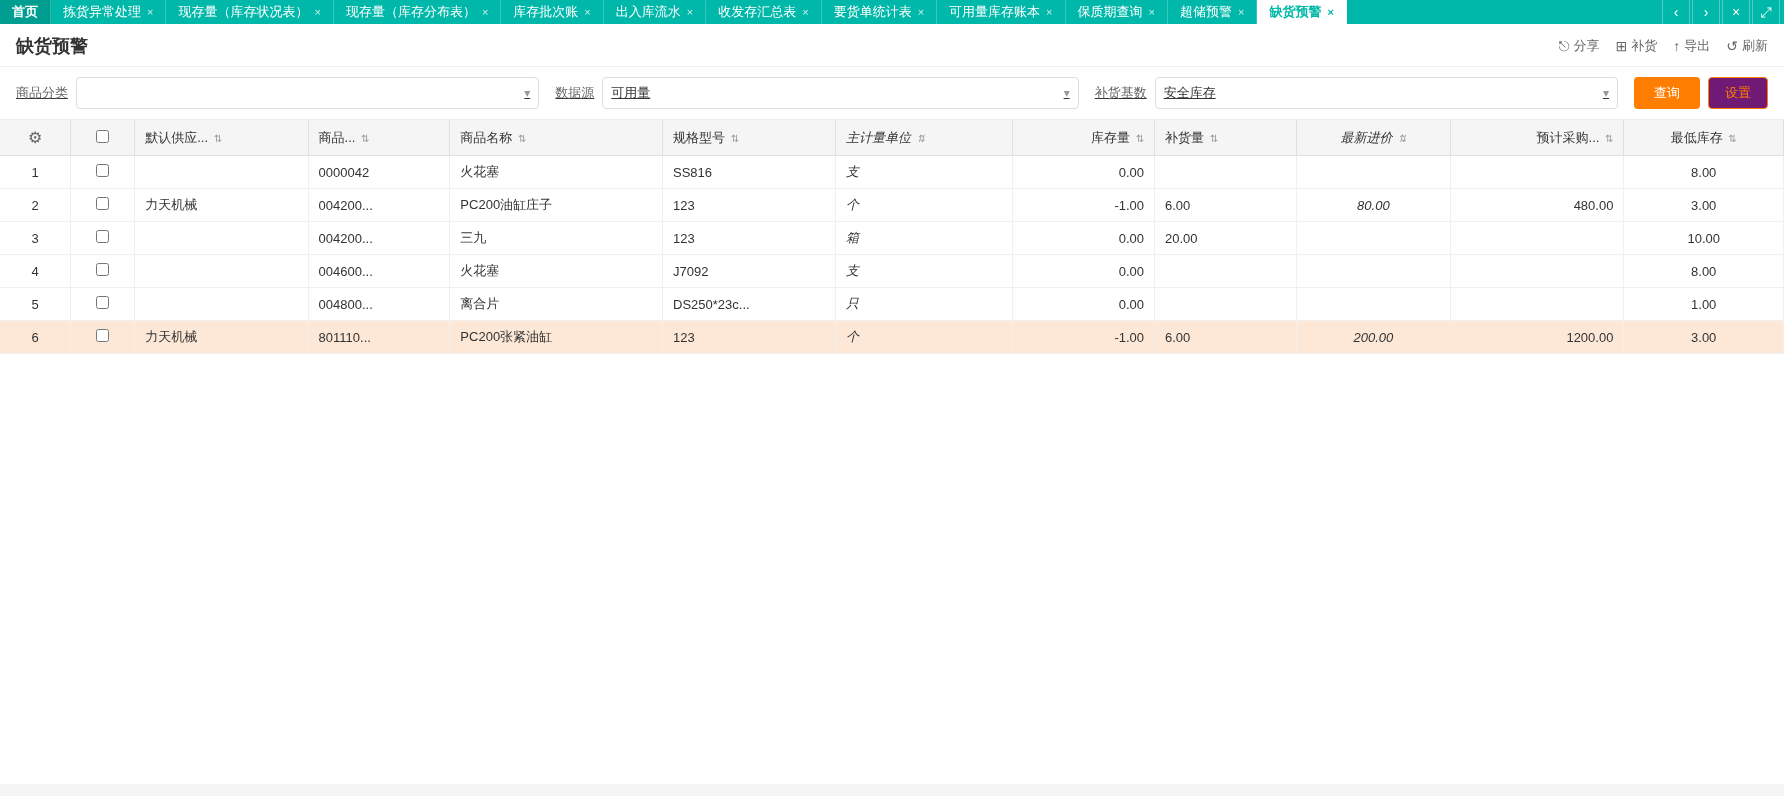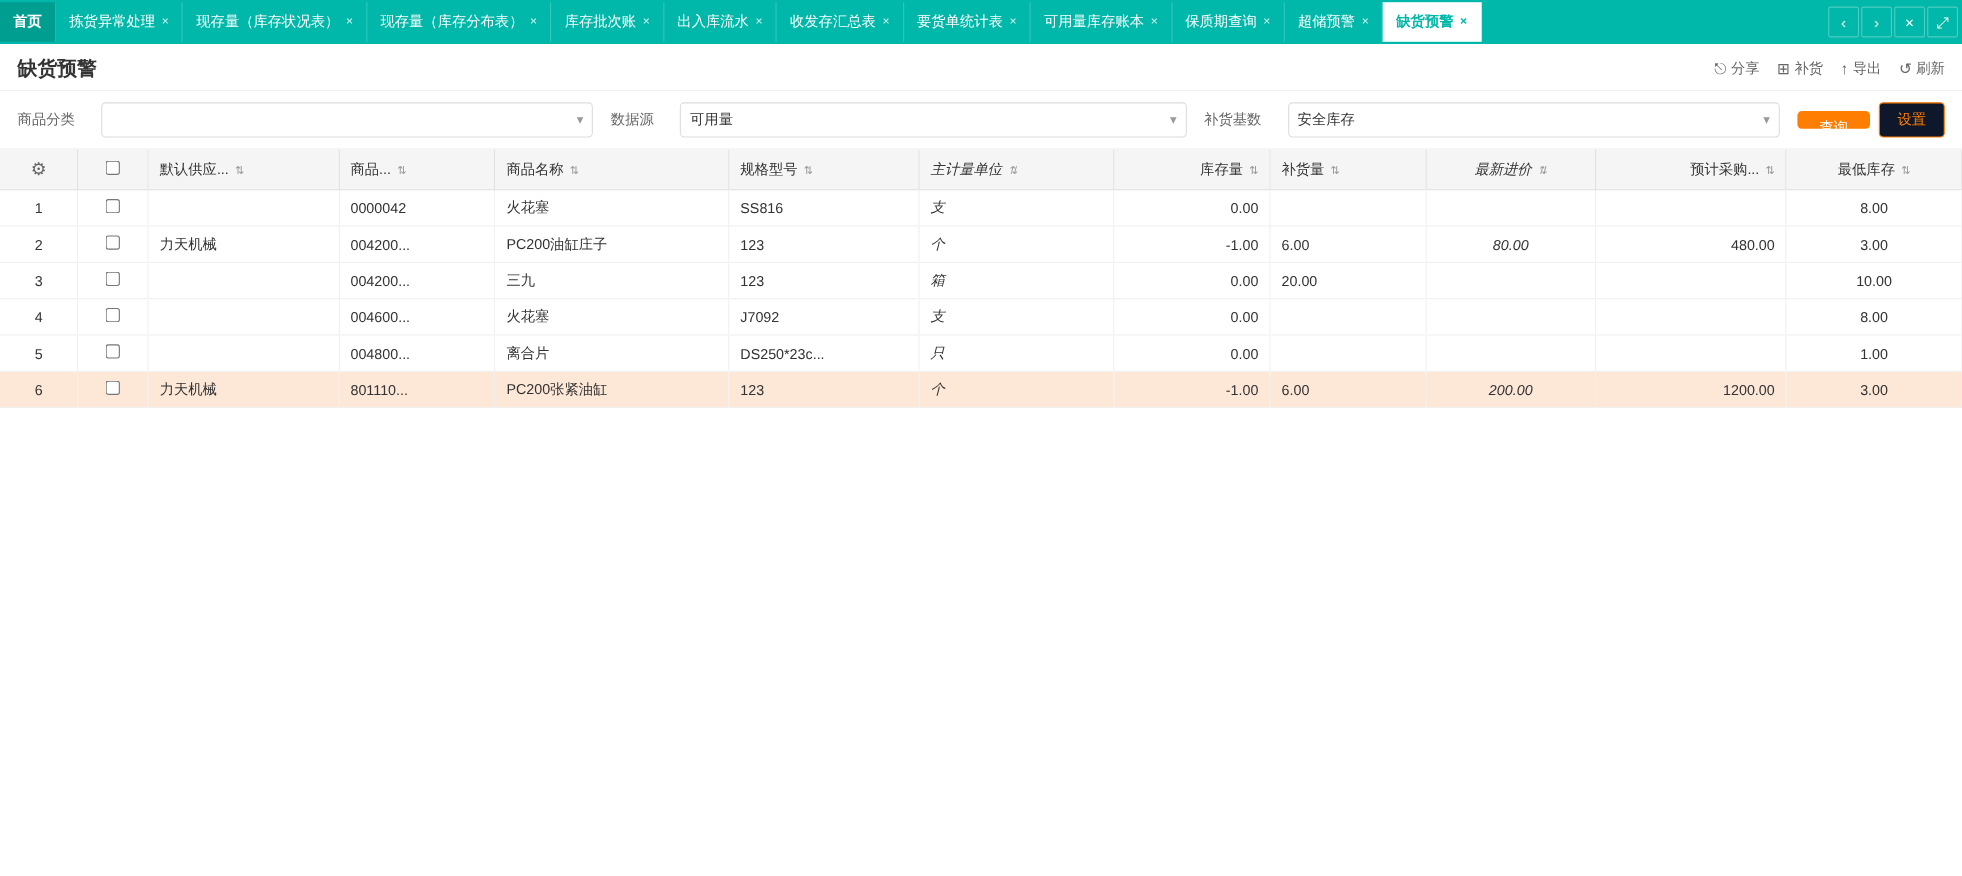--- a/index.html
+++ b/index.html
@@ -3,21 +3,21 @@
   <meta charset="utf-8">
   <style>
     * { box-sizing: border-box; margin: 0; padding: 0; font-family: 'Microsoft YaHei', Arial, sans-serif; }
     body { background: #f5f5f5; font-size: 13px; color: #333; overflow-x: hidden; }
 
     
     .top-nav {
       display: flex;
       align-items: center;
       background: #00b8a9;
-      height: 40px;
+      height: 24px;
       padding: 0;
       white-space: nowrap;
       overflow: hidden;
     }
     .nav-tab {
       display: inline-flex;
       align-items: center;
       height: 36px;
       padding: 0 12px;
       color: #fff;
@@ -109,22 +109,23 @@
       display: flex;
       align-items: center;
       padding: 10px 16px;
       gap: 16px;
       background: #fff;
       border-bottom: 1px solid #eee;
     }
     .filter-group {
       display: flex;
       align-items: center;
-      gap: 24px;
+      gap: 8px;
       flex: 1;
+      text-decoration: underline;
     }
     .filter-label {
       color: #666;
       font-size: 13px;
       white-space: nowrap;
     }
     .filter-select {
       flex: 1;
       height: 32px;
       border: 1px solid #ddd;
@@ -148,24 +149,24 @@
       align-items: center;
     }
     .btn-query {
       background: #ff7d00;
       color: #fff;
       border: none;
       border-radius: 4px;
       padding: 6px 20px;
       cursor: pointer;
       font-size: 13px;
-      height: 16px;
+      height: 32px;
     }
     .btn-settings {
-      background: #0f172a;
+      background: #701a75;
       color: #ff7d00;
       border: 1px solid #ff7d00;
       border-radius: 4px;
       padding: 4px 16px;
       cursor: pointer;
       font-size: 13px;
       height: 32px;
     }
 
     

